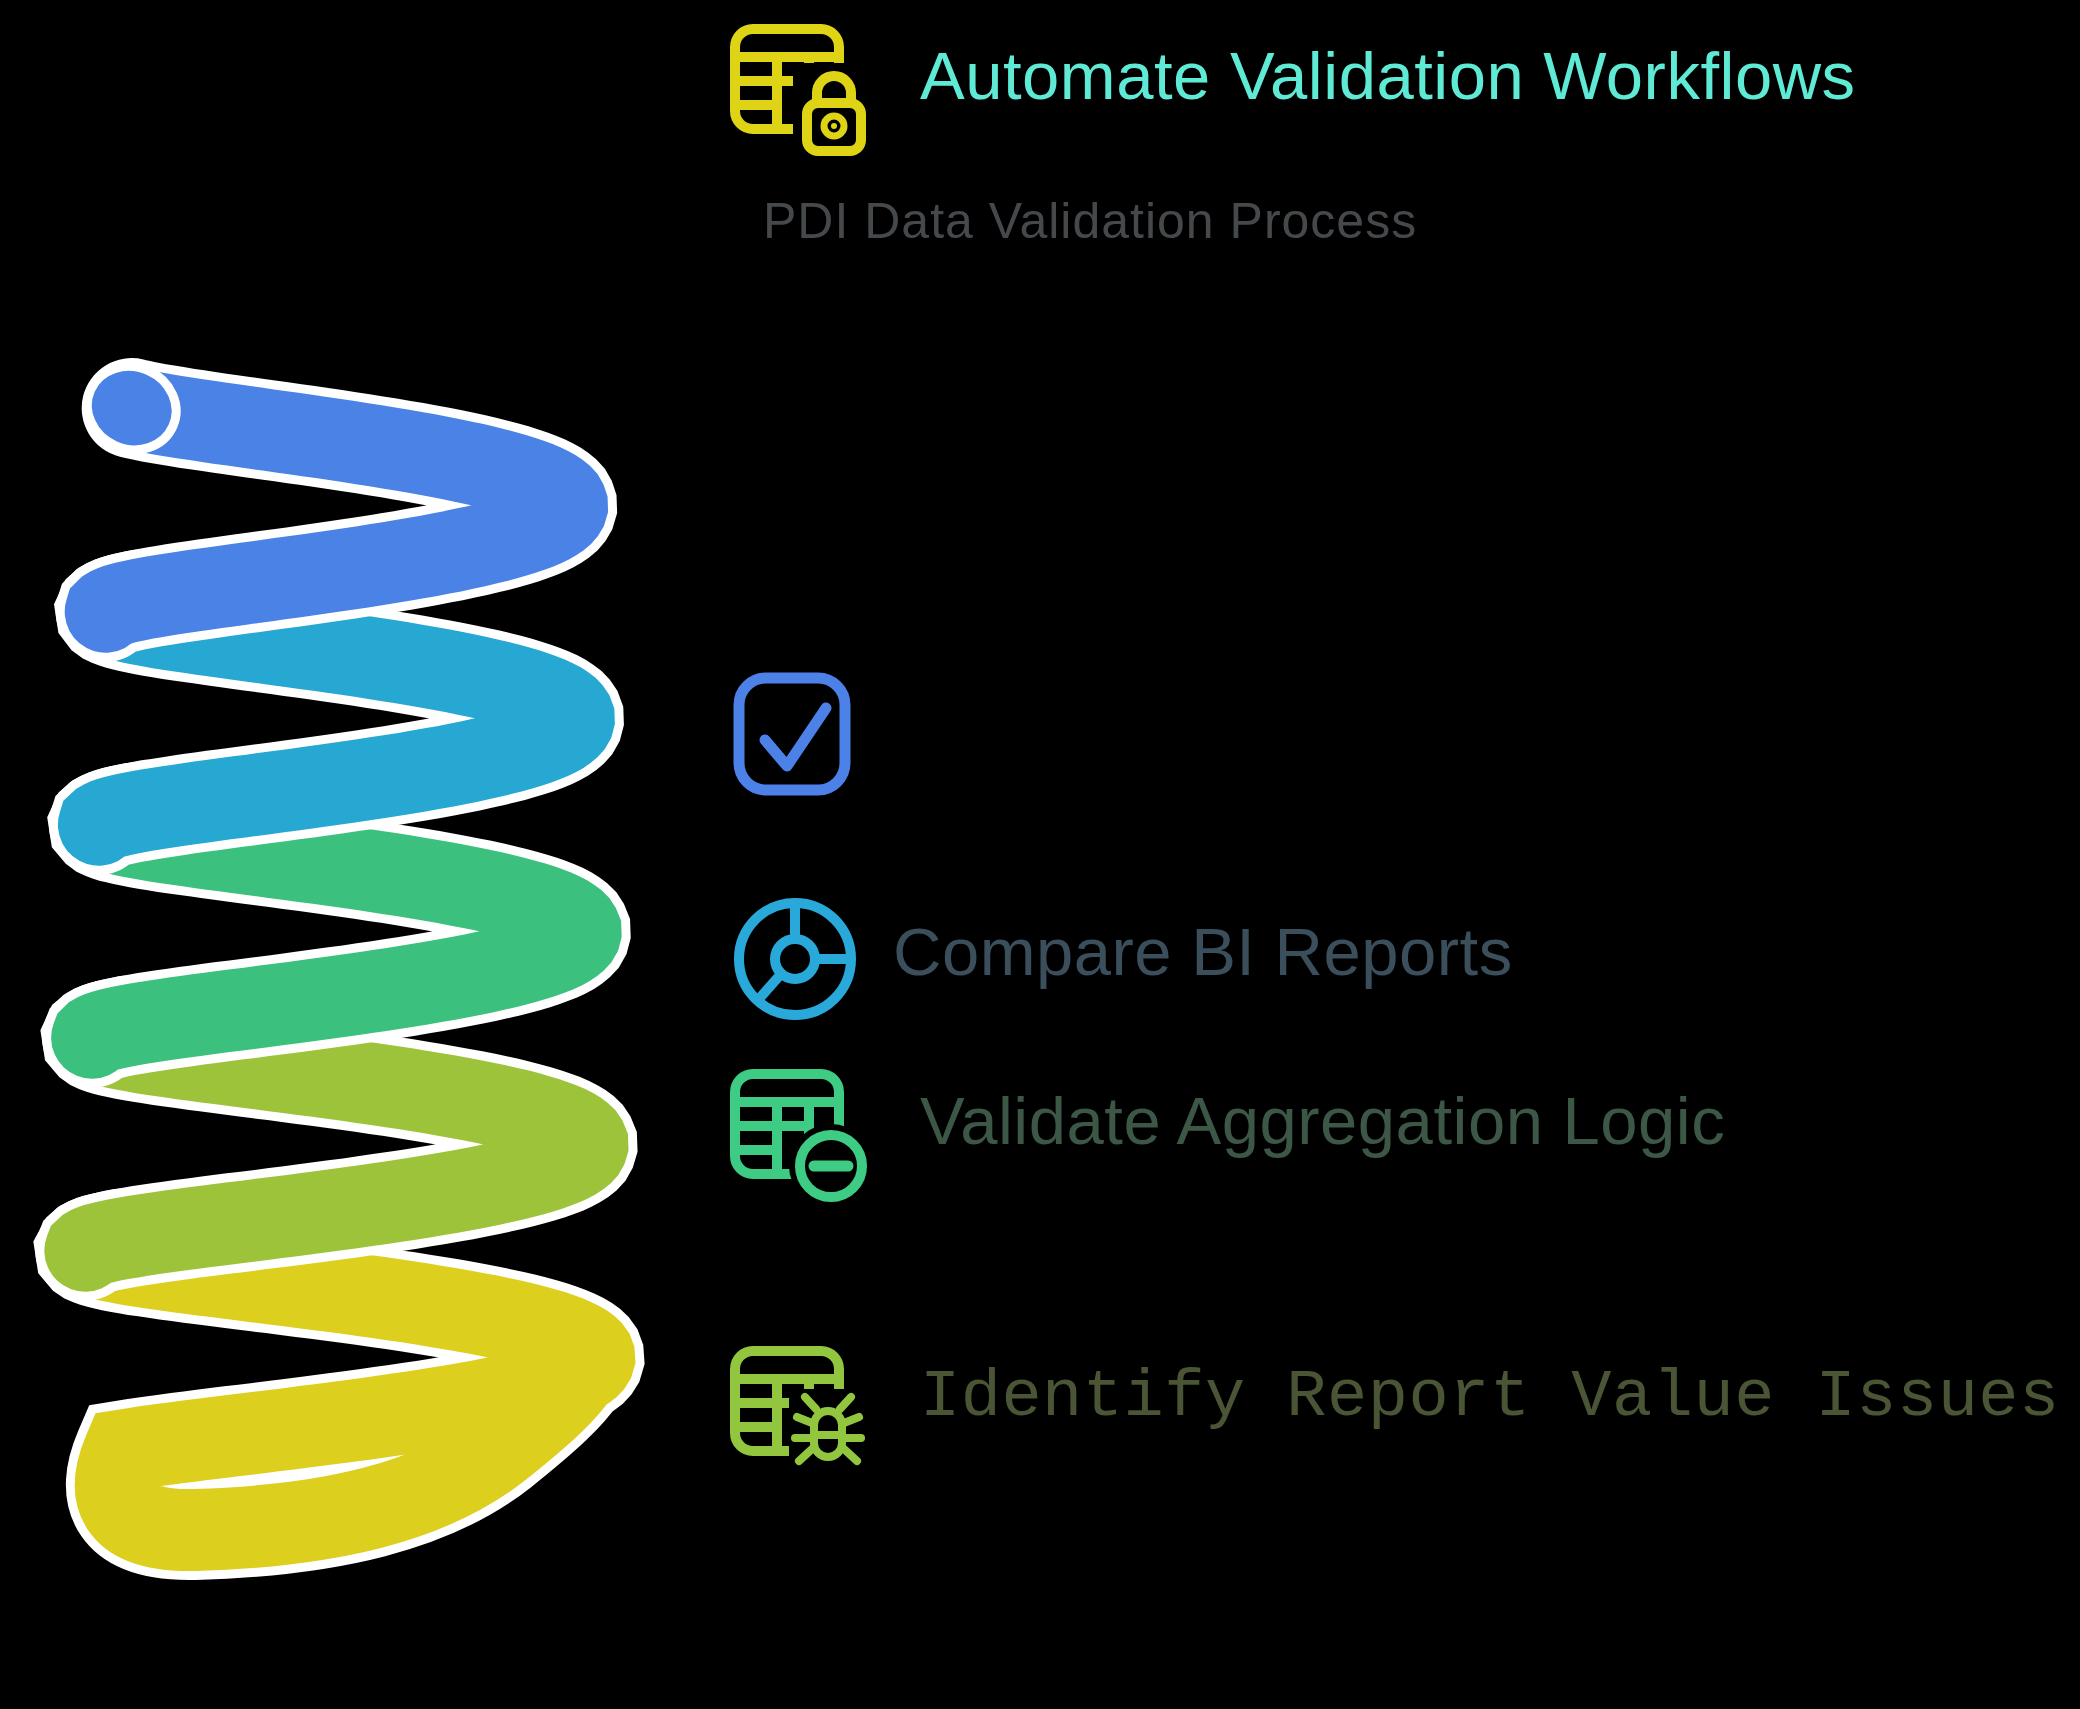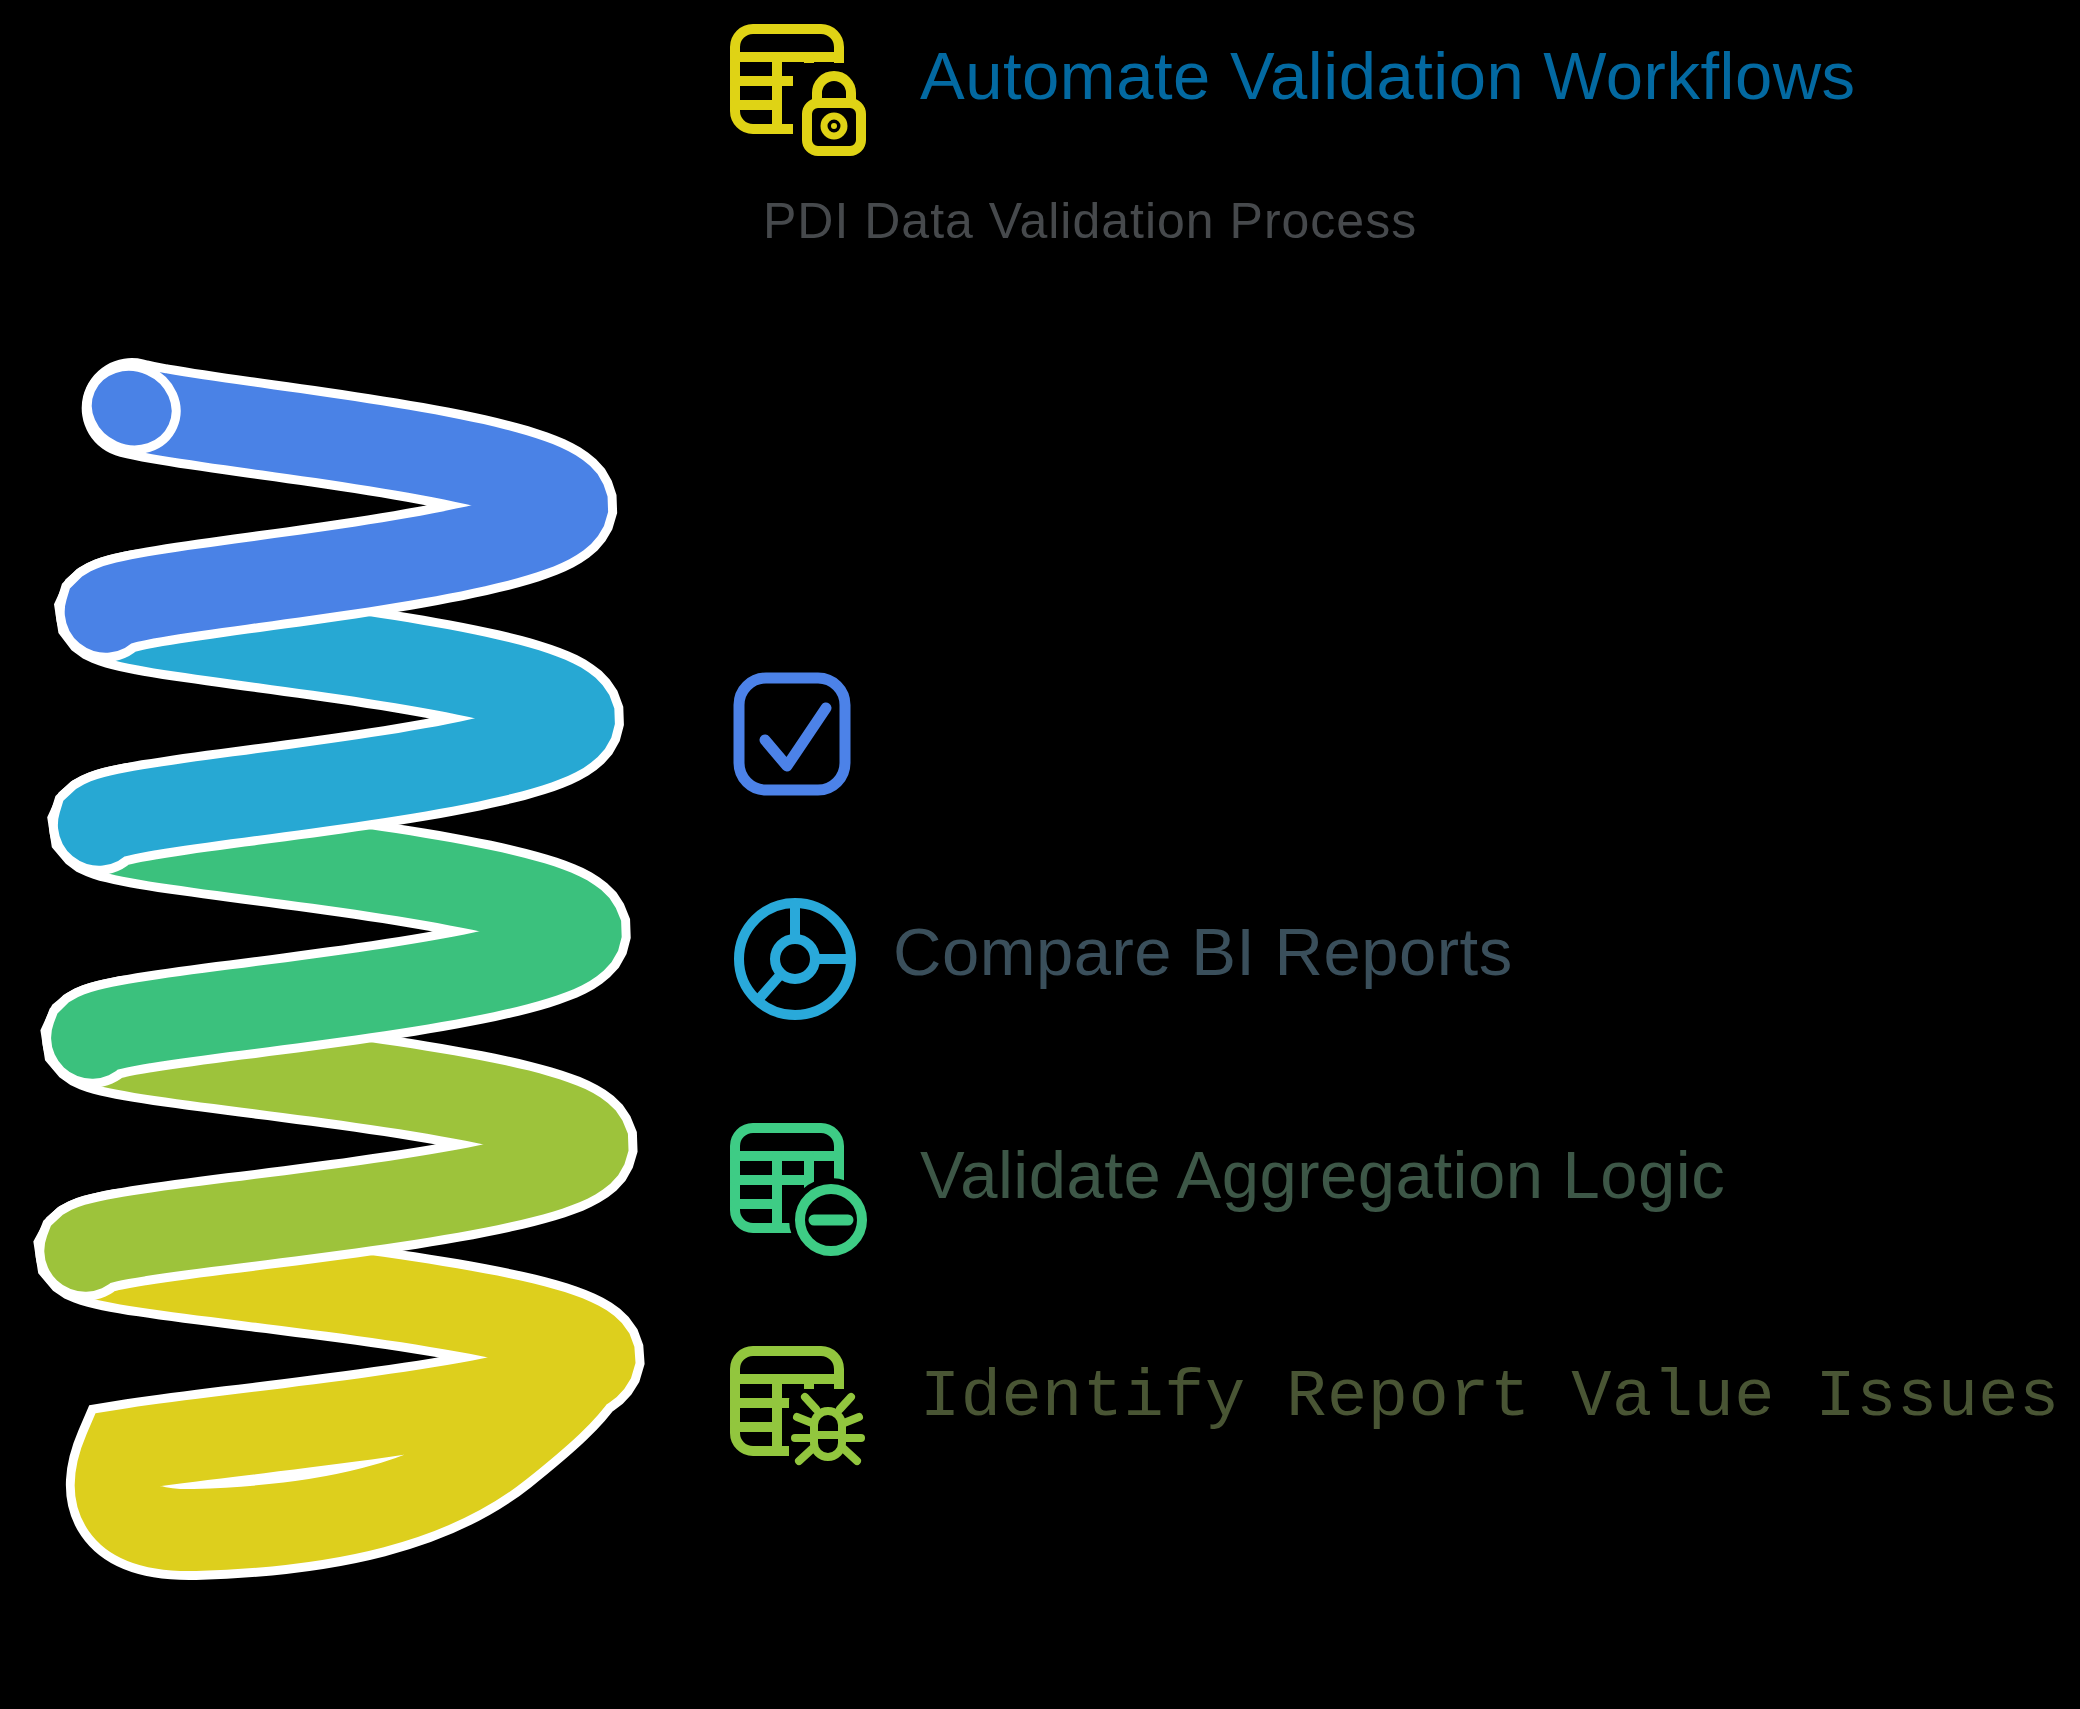--- a/index.html
+++ b/index.html
@@ -5,21 +5,21 @@
   html,body{margin:0;padding:0;background:#000;}
   .canvas{position:relative;width:2080px;height:1709px;background:#000;overflow:hidden;
           font-family:"Liberation Sans",sans-serif;}
   .spiral-svg{position:absolute;left:0;top:0;width:700px;height:1709px;overflow:visible;}
   .page-title{position:absolute;left:763px;top:192px;font-size:50px;font-weight:500;
               letter-spacing:1px;white-space:nowrap;}
   .step{position:absolute;left:729px;height:150px;display:flex;align-items:center;}
   .step:nth-of-type(1){top:430px;}
   .step:nth-of-type(2){top:653px;}
   .step:nth-of-type(3){top:876px;}
-  .step:nth-of-type(4){top:1099px;text-align:right;}
+  .step:nth-of-type(4){top:1045px;text-align:right;}
   .step:nth-of-type(5){top:1322px;}
   .icon-wrap{display:block;width:132px;height:132px;position:relative;top:8px;}
   .icon-wrap svg{width:132px;height:132px;overflow:visible;display:block;}
   .icon-stroke{stroke:currentColor;fill:none;stroke-linecap:round;stroke-linejoin:round;}
   .knockout{fill:#000;stroke:none;}
   .step-label{margin-left:59px;font-size:67px;font-weight:500;letter-spacing:0.5px;
               white-space:nowrap;}
 </style>
 </head>
 <body>
@@ -115,16 +115,16 @@
         <path class="icon-stroke" d="M80 40 V72" stroke-width="10"></path>
         <path class="icon-stroke" d="M6 64 H80" stroke-width="10"></path>
         <path class="icon-stroke" d="M6 88 H48" stroke-width="10"></path>
         <rect class="knockout" x="64" y="46" width="80" height="94" rx="12"></rect>
         <path class="icon-stroke" d="M88 86 V76 a17 17 0 0 1 34 0 V86" stroke-width="10"></path>
         <rect class="icon-stroke" x="78" y="86" width="54" height="48" rx="11" stroke-width="10"></rect>
         <circle class="icon-stroke" cx="105" cy="109" r="10" stroke-width="7"></circle>
         <circle cx="105" cy="109" r="3" fill="currentColor"></circle>
       </svg>
     </span>
-    <span class="step-label" style="color: #0369a1;">Automate Validation Workflows</span>
+    <span class="step-label" style="color: #5eead4;">Automate Validation Workflows</span>
   </div>
 
 </div>
 
 </body></html>

